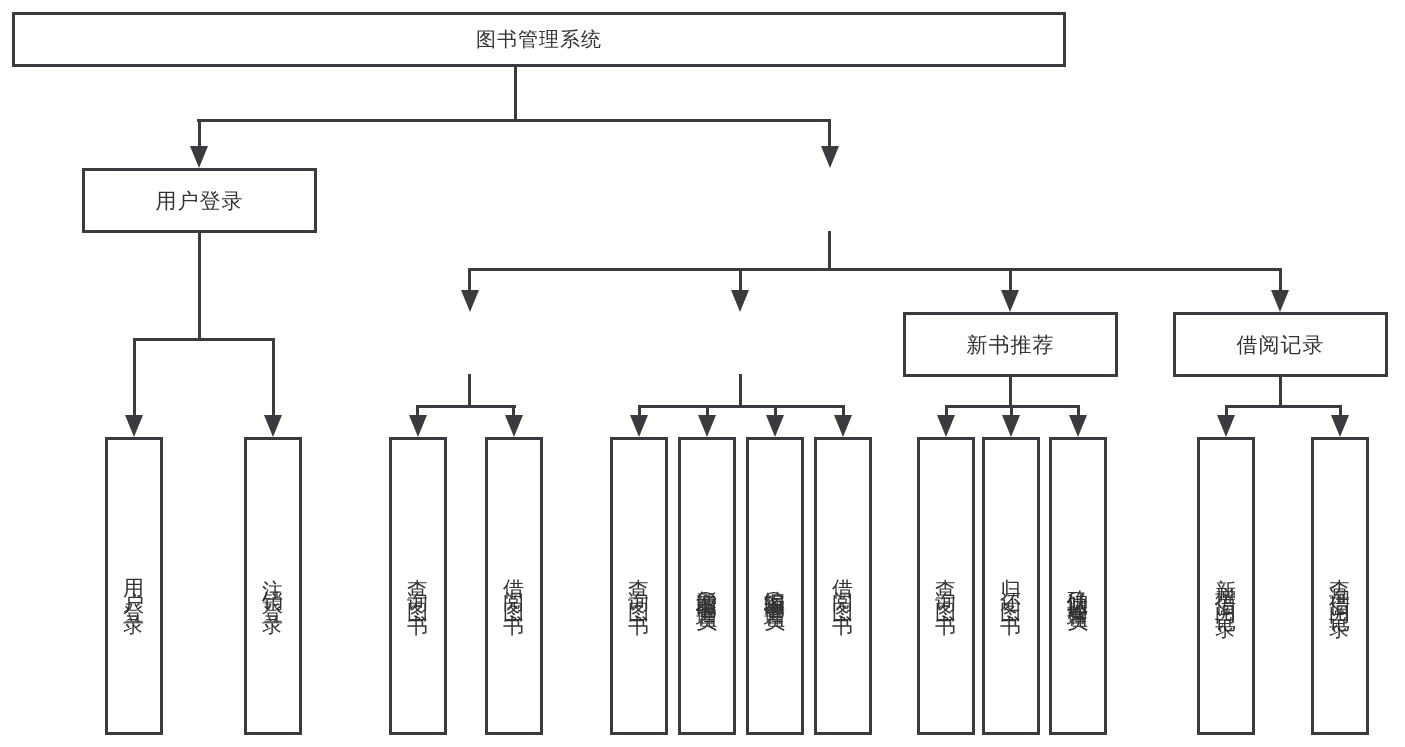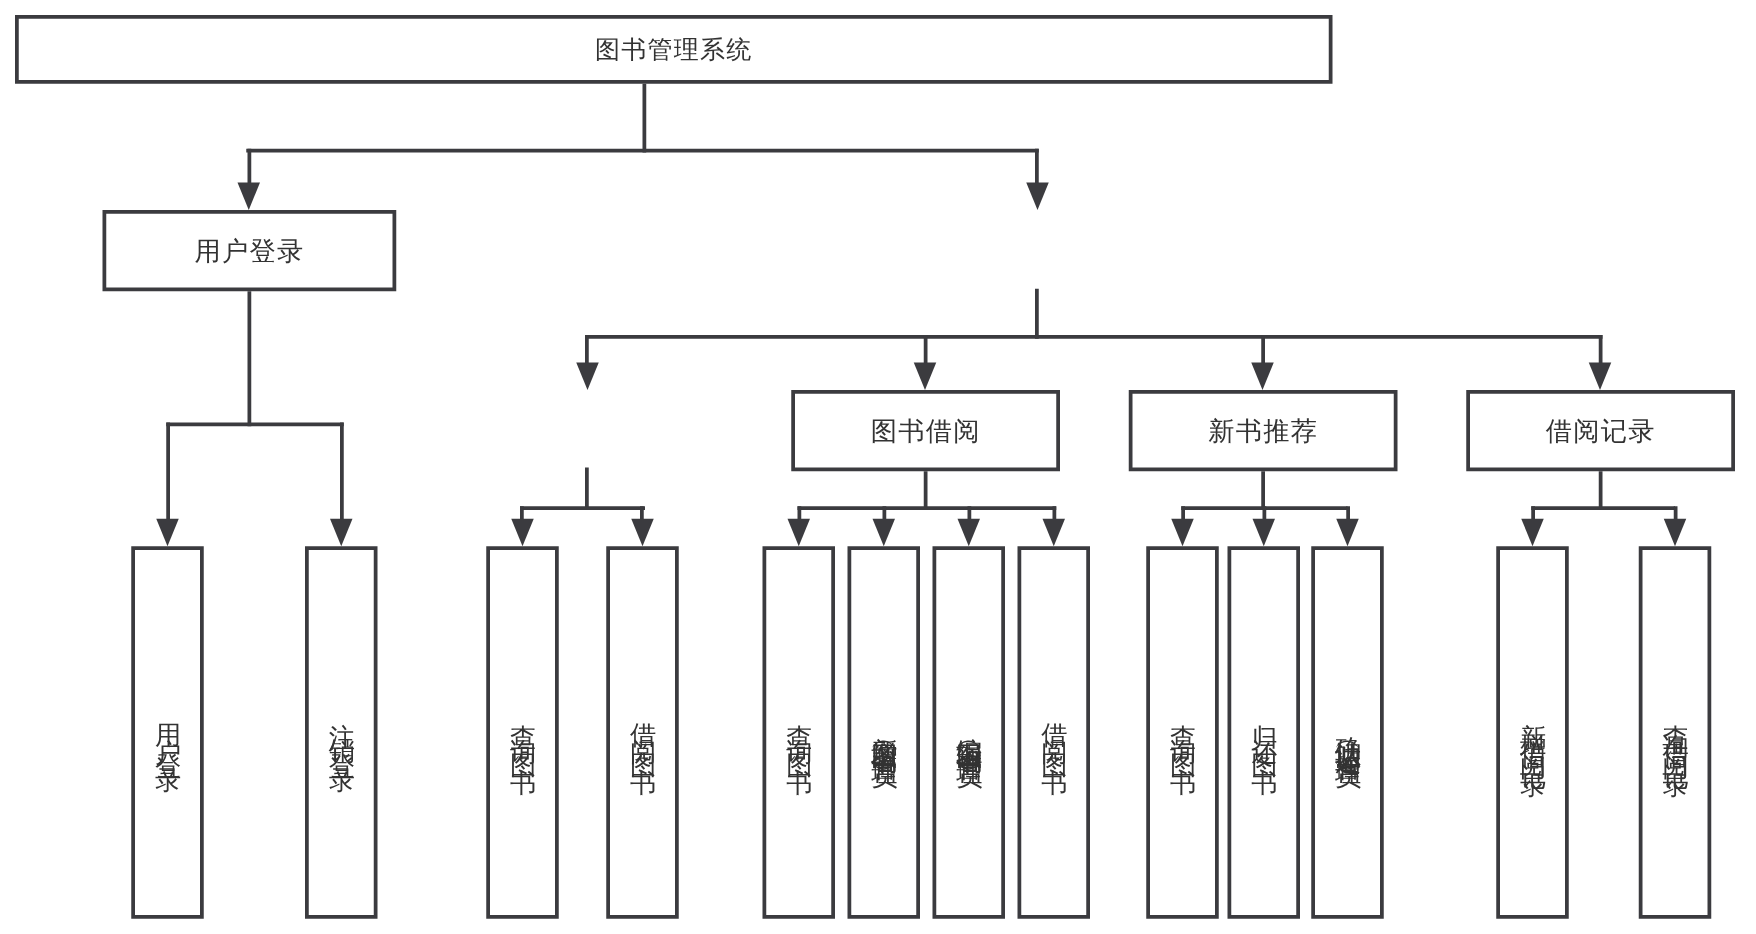--- a/index.html
+++ b/index.html
@@ -68,21 +68,20 @@
 <body>
 
 <div class="canvas">
 
   <div class="box root" style="left:12px;top:12px;width:1054px;height:55px;">图书管理系统</div>
 
   <div class="box" style="left:82px;top:168px;width:235px;height:65px;">用户登录</div>
 
 
 
-  <div class="box" style="left:633px;top:312px;width:215px;height:65px;">图书借阅</div>
 
   <div class="box" style="left:903px;top:312px;width:215px;height:65px;">新书推荐</div>
 
   <div class="box" style="left:1173px;top:312px;width:215px;height:65px;">借阅记录</div>
 
   <div class="vbox" style="left:105px;">
     <span class="vtext sp-wide">用户登录</span>
   </div>
   <div class="vbox" style="left:244px;">
     <span class="vtext sp-wide">注销登录</span>

